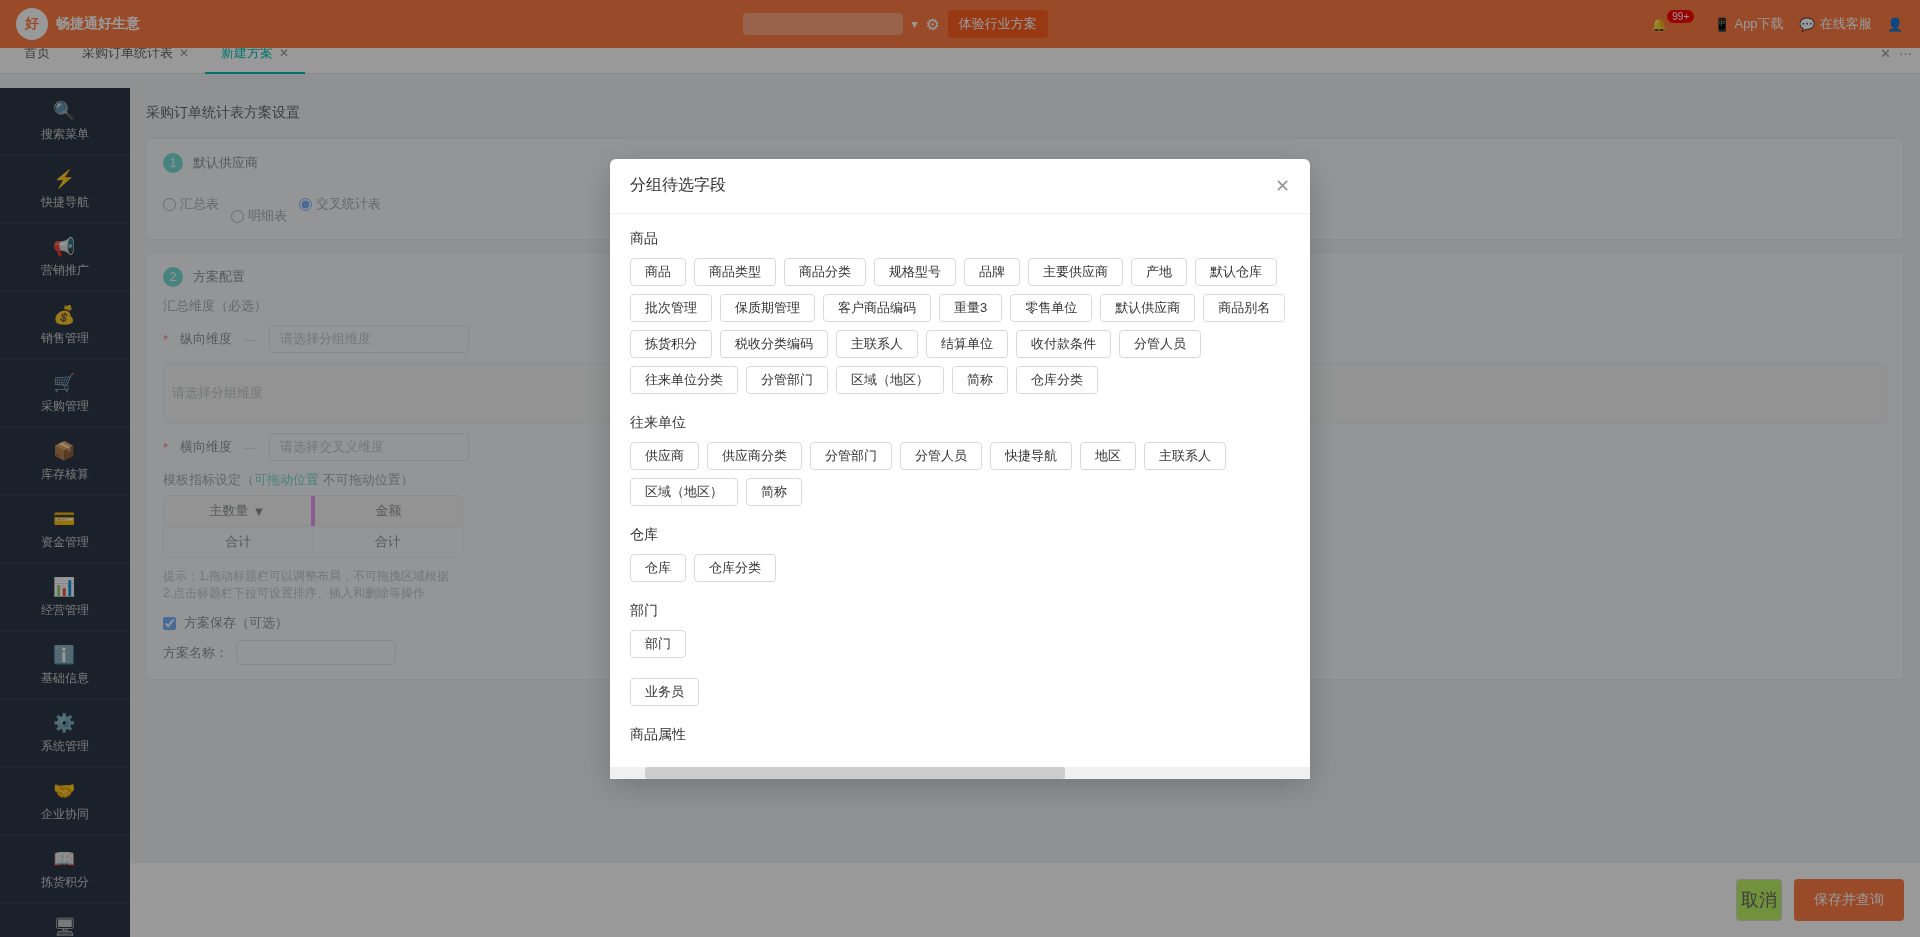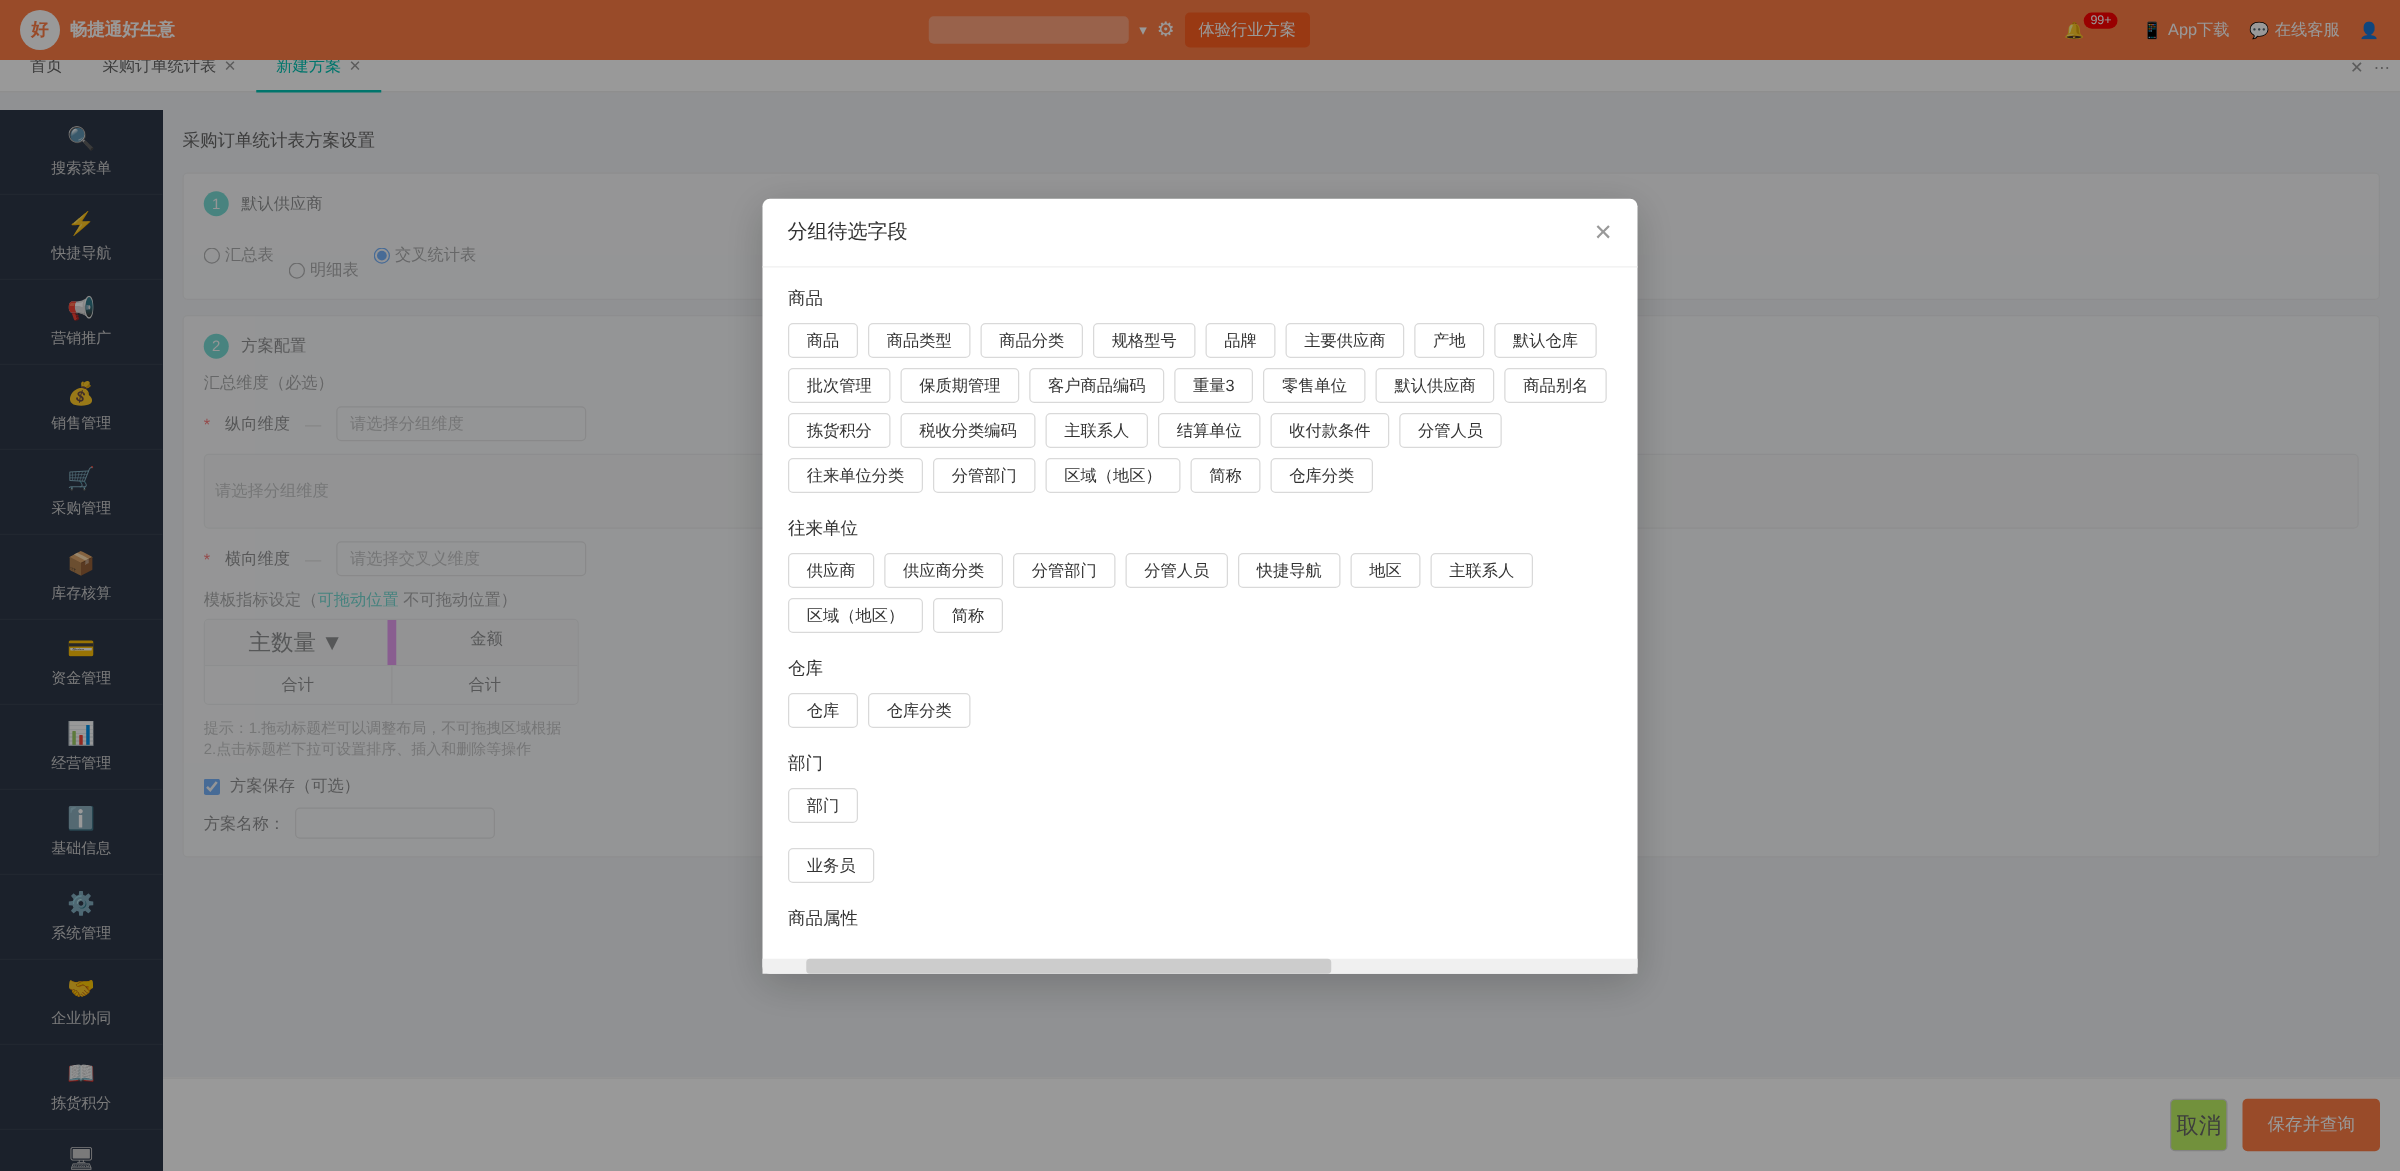--- a/index.html
+++ b/index.html
@@ -331,21 +331,21 @@
         <span style="color:#f00;font-size:13px;">*</span>
         <span>横向维度</span>
         <span style="color:#ccc;">—</span>
         <div class="select-placeholder">请选择交叉义维度</div>
       </div>
       <div style="font-size:13px;color:#666;margin-bottom:6px;">
         模板指标设定（<span style="color:#00c4b4;">可拖动位置</span> <span>不可拖动位置</span>）
       </div>
       <div style="border:1px solid #e8e8e8;border-radius:4px;overflow:hidden;width:300px;">
         <div style="display:flex;background:#fafafa;border-bottom:1px solid #e8e8e8;">
-          <div style="flex:1;text-align:center;padding:6px;font-size:18px;border-right:7px solid #d946ef;display:flex;align-items:center;justify-content:center;gap:4px;">
+          <div style="flex:1;text-align:center;padding:6px;font-size:13px;border-right:4px solid #d946ef;display:flex;align-items:center;justify-content:center;gap:4px;">
             <span>主数量</span>
             <span>▼</span>
           </div>
           <div style="flex:1;text-align:center;padding:6px;font-size:13px;">
             <span>金额</span>
           </div>
         </div>
         <div style="display:flex;background:#fff;">
           <div style="flex:1;text-align:center;padding:6px;font-size:13px;border-right:1px solid #e8e8e8;">
             <span>合计</span>

